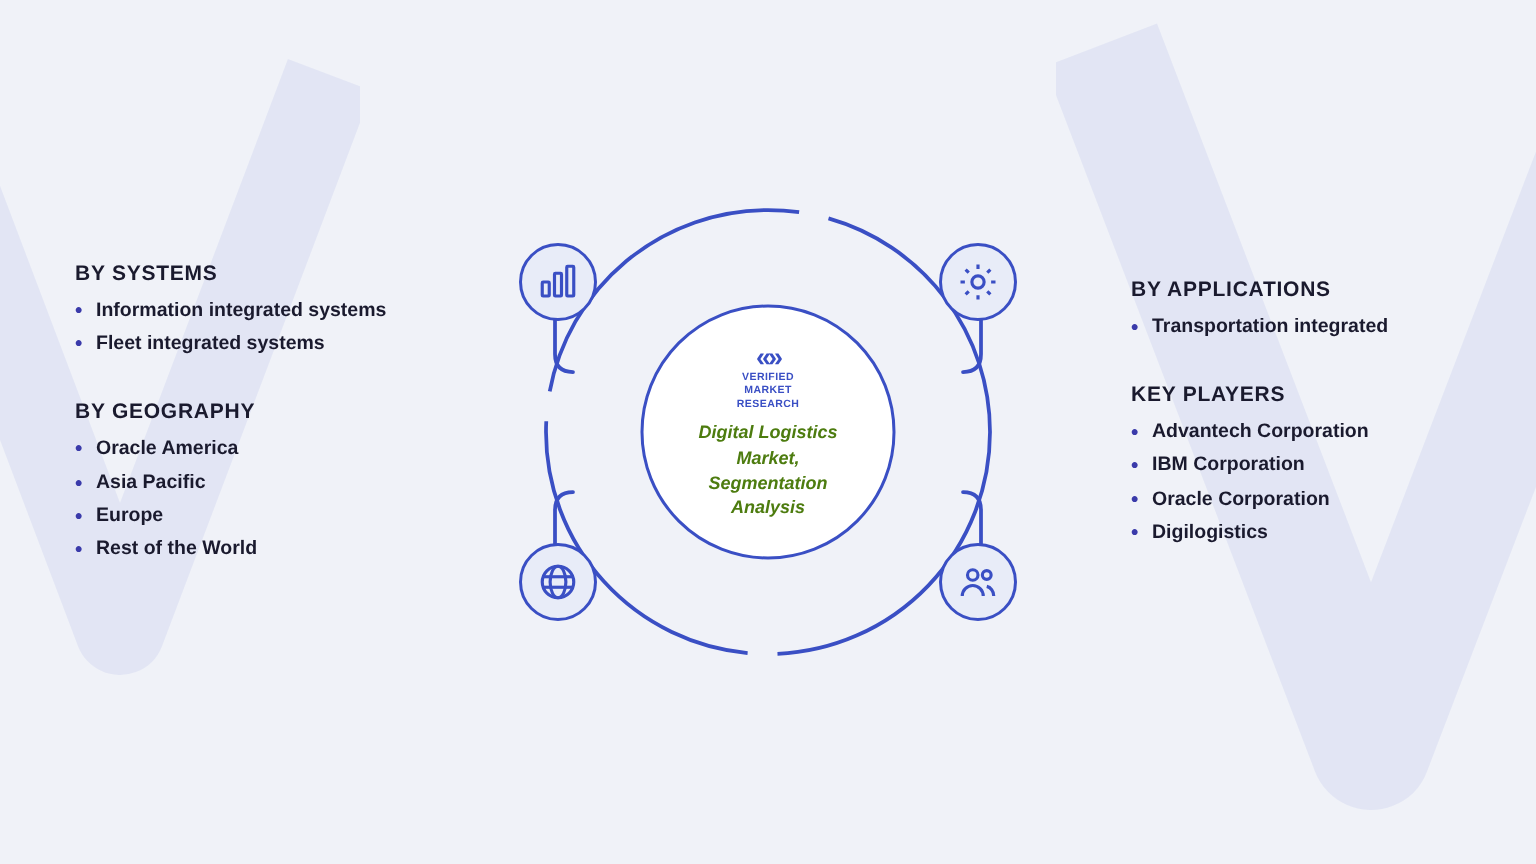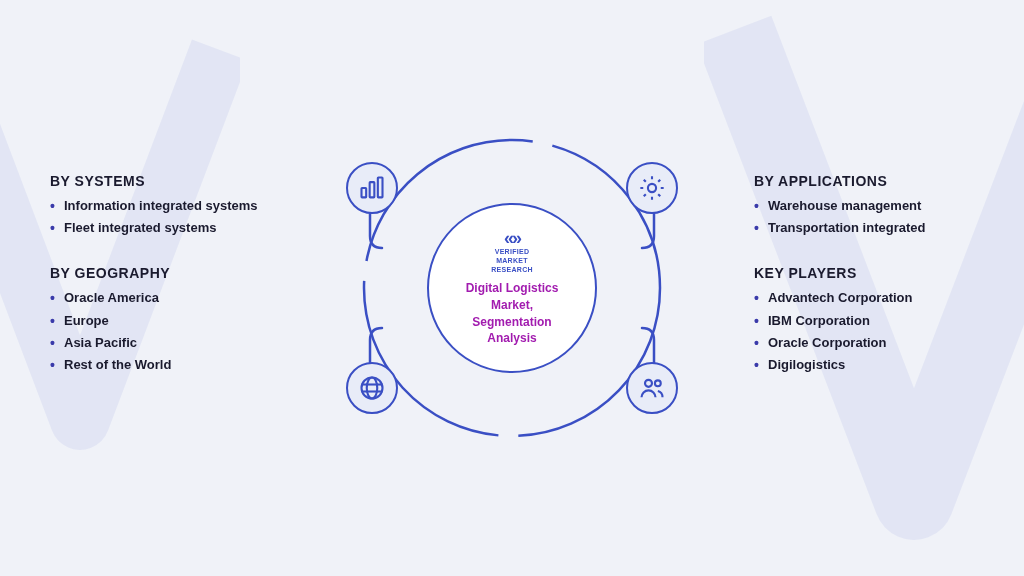--- a/index.html
+++ b/index.html
@@ -102,22 +102,23 @@
       flex-direction: column;
       align-items: center;
       justify-content: center;
       text-align: center;
       z-index: 10;
     }
 
     .inner-circle .center-text {
       font-size: 12px;
       font-weight: 700;
-      color: #a21caf;
+      color: #4d7c0f;
       line-height: 1.4;
+      font-style: italic;
     }
 
     
     .icon-node {
       position: absolute;
       width: 52px;
       height: 52px;
       border-radius: 50%;
       background: #e8ecf8;
       border: 2px solid #3a4fc4;
@@ -186,22 +187,22 @@
       <ul>
         <li>Information integrated systems</li>
         <li>Fleet integrated systems</li>
       </ul>
     </div>
 
     <div class="section-items">
       <div class="section-title">BY GEOGRAPHY</div>
       <ul>
         <li>Oracle America</li>
+        <li>Asia Pacific</li>
         <li>Europe</li>
-        <li>Asia Pacific</li>
         <li>Rest of the World</li>
       </ul>
     </div>
   </div>
 
   <div class="center-diagram">
 
     <svg style="position:absolute;top:0;left:0;width:340px;height:340px;" viewBox="0 0 340 340" xmlns="http://www.w3.org/2000/svg">
 
       <circle cx="170" cy="170" r="148" fill="none" stroke="#3a4fc4" stroke-width="2.5" stroke-dasharray="226 20 226 20" stroke-dashoffset="0"></circle>
@@ -260,21 +261,20 @@
         <path d="M21 20c0-2.8-1.8-5-4-5.5"></path>
       </svg>
     </div>
 
   </div>
 
   <div class="right-panel">
     <div class="section-items">
       <div class="section-title">BY APPLICATIONS</div>
       <ul>
-        <li>Warehouse management</li>
         <li>Transportation integrated</li>
       </ul>
     </div>
 
     <div class="section-items">
       <div class="section-title">KEY PLAYERS</div>
       <ul>
         <li>Advantech Corporation</li>
         <li>IBM Corporation</li>
         <li>Oracle Corporation</li>

